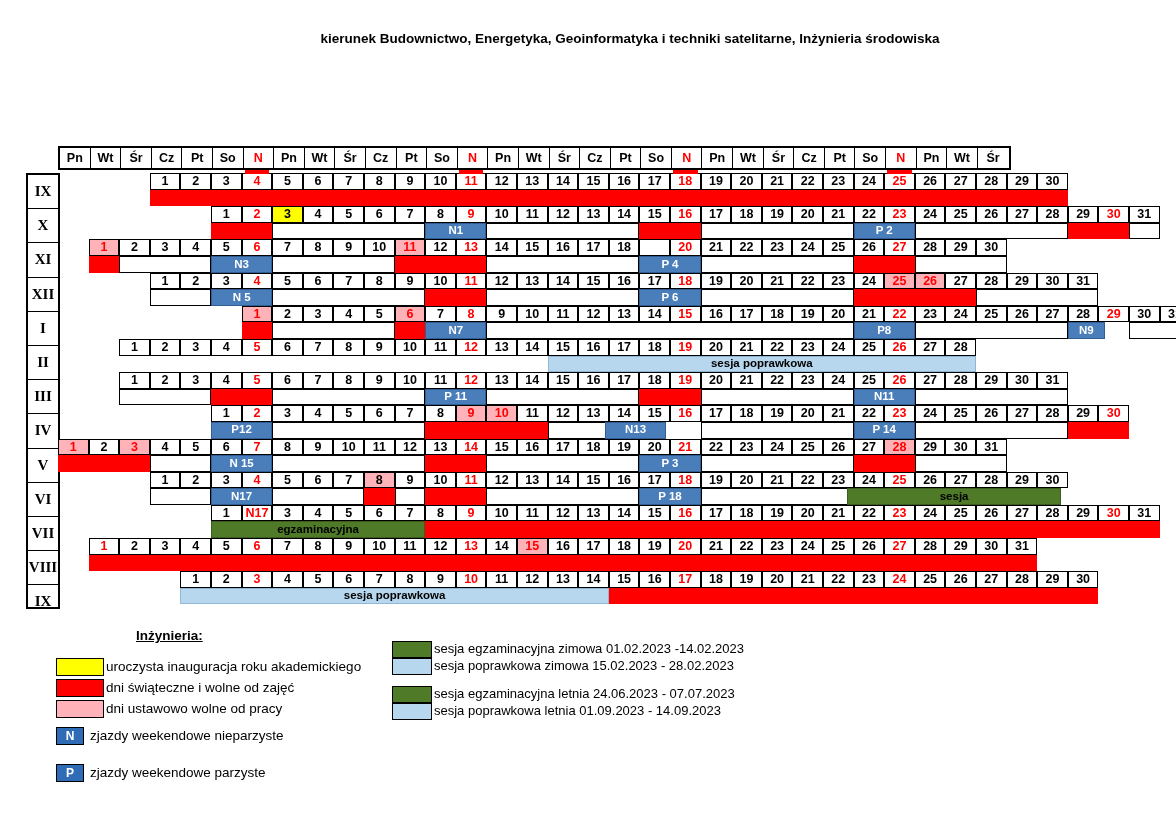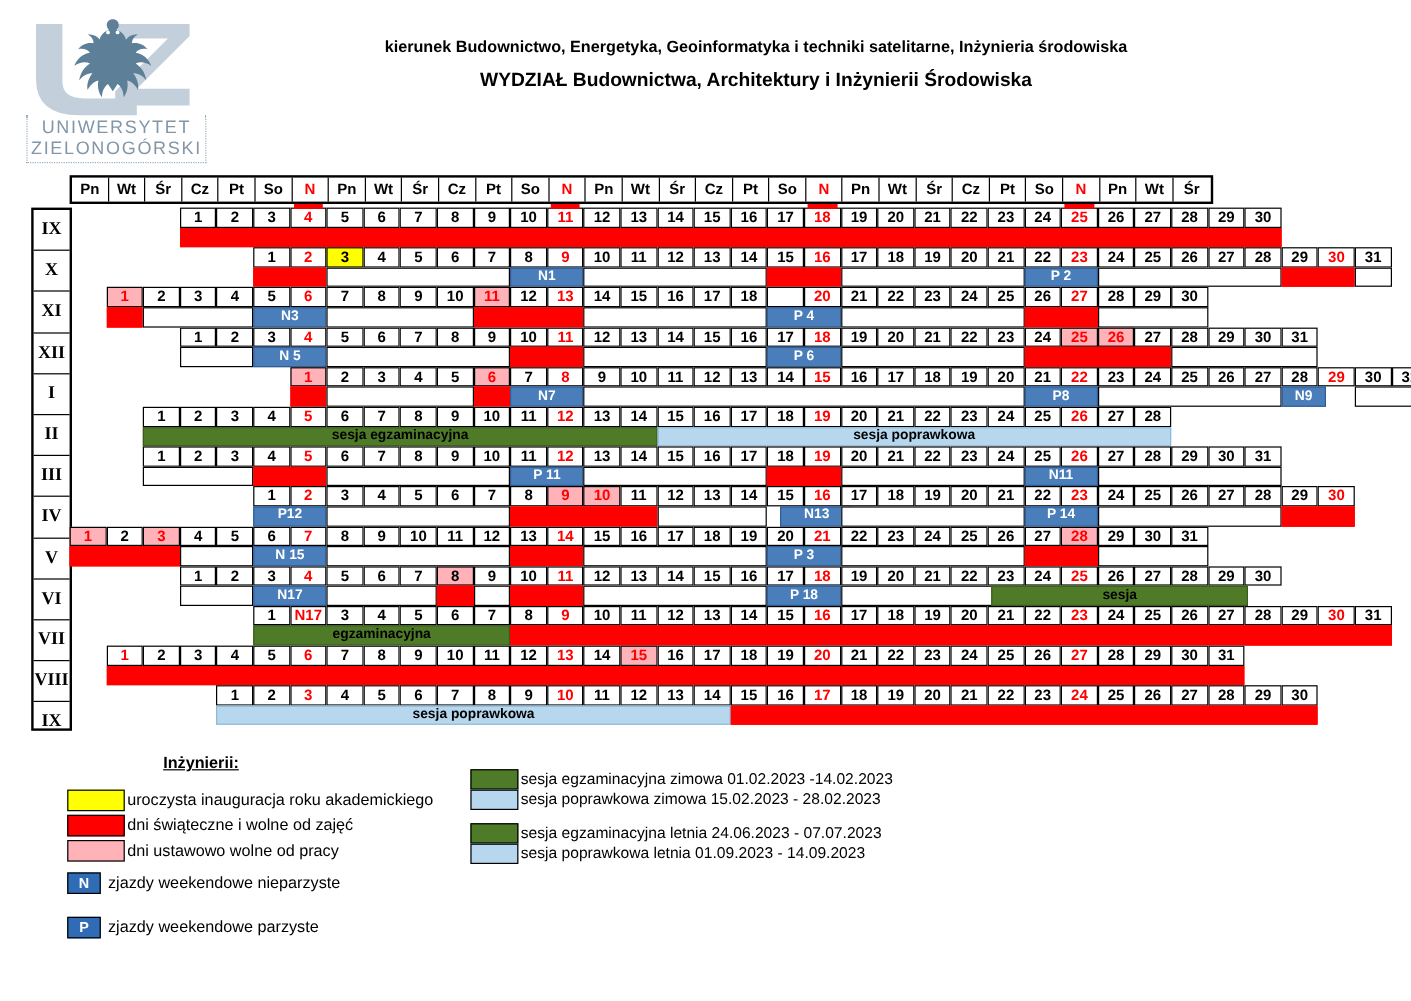--- a/index.html
+++ b/index.html
@@ -66,47 +66,22 @@
   .lgtxt{position:absolute;font-size:13.5px;line-height:18px;}
   .swN,.swP{position:absolute;width:28px;height:18px;box-sizing:border-box;
             background:#2f6cb5;border:1px solid #000;color:#fff;font-size:12px;
             font-weight:bold;display:flex;align-items:center;justify-content:center;}
   .sw2{position:absolute;width:40px;height:17px;box-sizing:border-box;border:1px solid #000;}
 </style>
 </head>
 <body>
 
 <div id="header">
-  <div id="logo">
-    <svg class="lz" viewBox="0 0 148 84">
-      <path d="M10 6 h22 v48 q0 14 18 14 h44 v14 h-48 q-36 0 -36 -30 z" fill="#c3cfda"></path>
-      <path d="M78 6 h60 v10 l-44 44 h44 v14 h-62 v-12 l44 -44 h-42 z" fill="#c3cfda"></path>
-      <g fill="#5d7f97">
-        <path d="M74 2 c3 0 5 2 5 5 c0 2 -1 3 -2 4 c4 1 7 4 8 8 c2 -3 6 -5 10 -4 c-3 1 -5 4 -5 7
-                 c5 -1 10 1 13 5 c-4 -1 -8 0 -10 3 c6 1 11 5 13 11 c-4 -3 -9 -4 -13 -2
-                 c5 3 8 8 9 14 c-3 -4 -7 -6 -11 -6 c3 4 5 9 4 14 c-2 -4 -5 -7 -9 -8
-                 c1 5 0 10 -3 14 c0 -5 -2 -9 -5 -11 l-4 6 l-4 -6 c-3 2 -5 6 -5 11
-                 c-3 -4 -4 -9 -3 -14 c-4 1 -7 4 -9 8 c-1 -5 1 -10 4 -14 c-4 0 -8 2 -11 6
-                 c1 -6 4 -11 9 -14 c-4 -2 -9 -1 -13 2 c2 -6 7 -10 13 -11 c-2 -3 -6 -4 -10 -3
-                 c3 -4 8 -6 13 -5 c0 -3 -2 -6 -5 -7 c4 -1 8 1 10 4 c1 -4 4 -7 8 -8
-                 c-1 -1 -2 -2 -2 -4 c0 -3 2 -5 5 -5 z"></path>
-      </g>
-      <g fill="#ffffff">
-        <circle cx="70" cy="13" r="1.6"></circle>
-          <circle cx="78" cy="13" r="1.6"></circle>
-      </g>
-    </svg>
-    <div class="uni-name">
-      <div>UNIWERSYTET</div>
-      <div>ZIELONOGÓRSKI</div>
-    </div>
-  </div>
   <div id="titles">
     <div class="t3">kierunek  Budownictwo, Energetyka, Geoinformatyka i techniki satelitarne, Inżynieria środowiska</div>
-    <div class="t4">WYDZIAŁ Budownictwa, Architektury i Inżynierii Środowiska</div>
   </div>
 </div>
 
 <div id="cal">
   <div class="dayhdr" id="dayhdr" style="width: 952.6px;">
       <div class="dh">Pn</div>
       <div class="dh">Wt</div>
       <div class="dh">Śr</div>
       <div class="dh">Cz</div>
       <div class="dh">Pt</div>
@@ -377,21 +352,20 @@
         <div class="cell red" style="left: 612px;">19</div>
         <div class="cell" style="left: 642.6px;">20</div>
         <div class="cell" style="left: 673.2px;">21</div>
         <div class="cell" style="left: 703.8px;">22</div>
         <div class="cell" style="left: 734.4px;">23</div>
         <div class="cell" style="left: 765px;">24</div>
         <div class="cell" style="left: 795.6px;">25</div>
         <div class="cell red" style="left: 826.2px;">26</div>
         <div class="cell" style="left: 856.8px;">27</div>
         <div class="cell" style="left: 887.4px;">28</div>
-        <div class="bar sesjaE" style="left: 61.2px; width: 428.4px;">sesja egzaminacyjna</div>
         <div class="bar sesjaP" style="left: 489.6px; width: 428.4px;">sesja poprawkowa</div>
       </div>
       <div class="mrow" style="width: 948.6px;">
         <div class="cell" style="left: 61.2px;">1</div>
         <div class="cell" style="left: 91.8px;">2</div>
         <div class="cell" style="left: 122.4px;">3</div>
         <div class="cell" style="left: 153px;">4</div>
         <div class="cell red" style="left: 183.6px;">5</div>
         <div class="cell" style="left: 214.2px;">6</div>
         <div class="cell" style="left: 244.8px;">7</div>
@@ -457,21 +431,21 @@
         <div class="cell" style="left: 887.4px;">25</div>
         <div class="cell" style="left: 918px;">26</div>
         <div class="cell" style="left: 948.6px;">27</div>
         <div class="cell" style="left: 979.2px;">28</div>
         <div class="cell" style="left: 1009.8px;">29</div>
         <div class="cell red" style="left: 1040.4px;">30</div>
         <div class="bar zjazd" style="left: 153px; width: 61.2px;">P12</div>
         <div class="bar blank" style="left: 214.2px; width: 153px;"></div>
         <div class="bar holiday" style="left: 367.2px; width: 122.4px;"></div>
         <div class="bar blank" style="left: 489.6px; width: 91.8px;"></div>
-        <div class="bar zjazd" style="left: 592px; width: 61.2px;">N13</div>
+        <div class="bar zjazd" style="left: 547px; width: 61.2px;">N13</div>
         <div class="bar blank" style="left: 642.6px; width: 153px;"></div>
         <div class="bar zjazd" style="left: 795.6px; width: 61.2px;">P 14</div>
         <div class="bar blank" style="left: 856.8px; width: 153px;"></div>
         <div class="bar holiday" style="left: 1009.8px; width: 61.2px;"></div>
       </div>
       <div class="mrow" style="width: 948.6px;">
         <div class="cell red bgpink" style="left: 0px;">1</div>
         <div class="cell" style="left: 30.6px;">2</div>
         <div class="cell red bgpink" style="left: 61.2px;">3</div>
         <div class="cell" style="left: 91.8px;">4</div>
@@ -546,21 +520,21 @@
         <div class="cell" style="left: 979.2px;">30</div>
         <div class="bar blank" style="left: 91.8px; width: 61.2px;"></div>
         <div class="bar zjazd" style="left: 153px; width: 61.2px;">N17</div>
         <div class="bar blank" style="left: 214.2px; width: 91.8px;"></div>
         <div class="bar holiday" style="left: 306px; width: 30.6px;"></div>
         <div class="bar blank" style="left: 336.6px; width: 30.6px;"></div>
         <div class="bar holiday" style="left: 367.2px; width: 61.2px;"></div>
         <div class="bar blank" style="left: 428.4px; width: 153px;"></div>
         <div class="bar zjazd" style="left: 581.4px; width: 61.2px;">P 18</div>
         <div class="bar blank" style="left: 642.6px; width: 153px;"></div>
-        <div class="bar sesjaE" style="left: 768px; width: 214.2px; text-align: right;">sesja</div>
+        <div class="bar sesjaE" style="left: 789px; width: 214.2px; text-align: right;">sesja</div>
       </div>
       <div class="mrow" style="width: 948.6px;">
         <div class="cell" style="left: 153px;">1</div>
         <div class="cell red" style="left: 183.6px;">N17</div>
         <div class="cell" style="left: 214.2px;">3</div>
         <div class="cell" style="left: 244.8px;">4</div>
         <div class="cell" style="left: 275.4px;">5</div>
         <div class="cell" style="left: 306px;">6</div>
         <div class="cell" style="left: 336.6px;">7</div>
         <div class="cell" style="left: 367.2px;">8</div>
@@ -659,21 +633,21 @@
         <div class="bar holiday" style="left: 550.8px; width: 489.6px;"></div>
       </div>
     </div>
 <div class="sunmark" style="left: 218.6px; width: 24.6px;"></div>
     <div class="sunmark" style="left: 432.8px; width: 24.6px;"></div>
     <div class="sunmark" style="left: 647px; width: 24.6px;"></div>
     <div class="sunmark" style="left: 861.2px; width: 24.6px;"></div>
   </div>
 
 <div id="legend">
-  <div class="lg-title">Inżynierii:</div>
+  <div class="lg-title">Inżynieria:</div>
   <div id="legend-left">
       <div class="sw" style="background: rgb(255, 255, 0); left: 56px; top: 30px;"></div>
       <div class="lgtxt" style="left: 106px; top: 30px;">uroczysta inauguracja roku akademickiego</div>
       <div class="sw" style="background: rgb(255, 0, 0); left: 56px; top: 51px;"></div>
       <div class="lgtxt" style="left: 106px; top: 51px;">dni świąteczne i wolne od zajęć</div>
       <div class="sw" style="background: rgb(255, 179, 184); left: 56px; top: 72px;"></div>
       <div class="lgtxt" style="left: 106px; top: 72px;">dni ustawowo wolne od pracy</div>
     </div>
   <div id="legend-badges">
       <div class="swN" style="left: 56px; top: 99px;">N</div>

